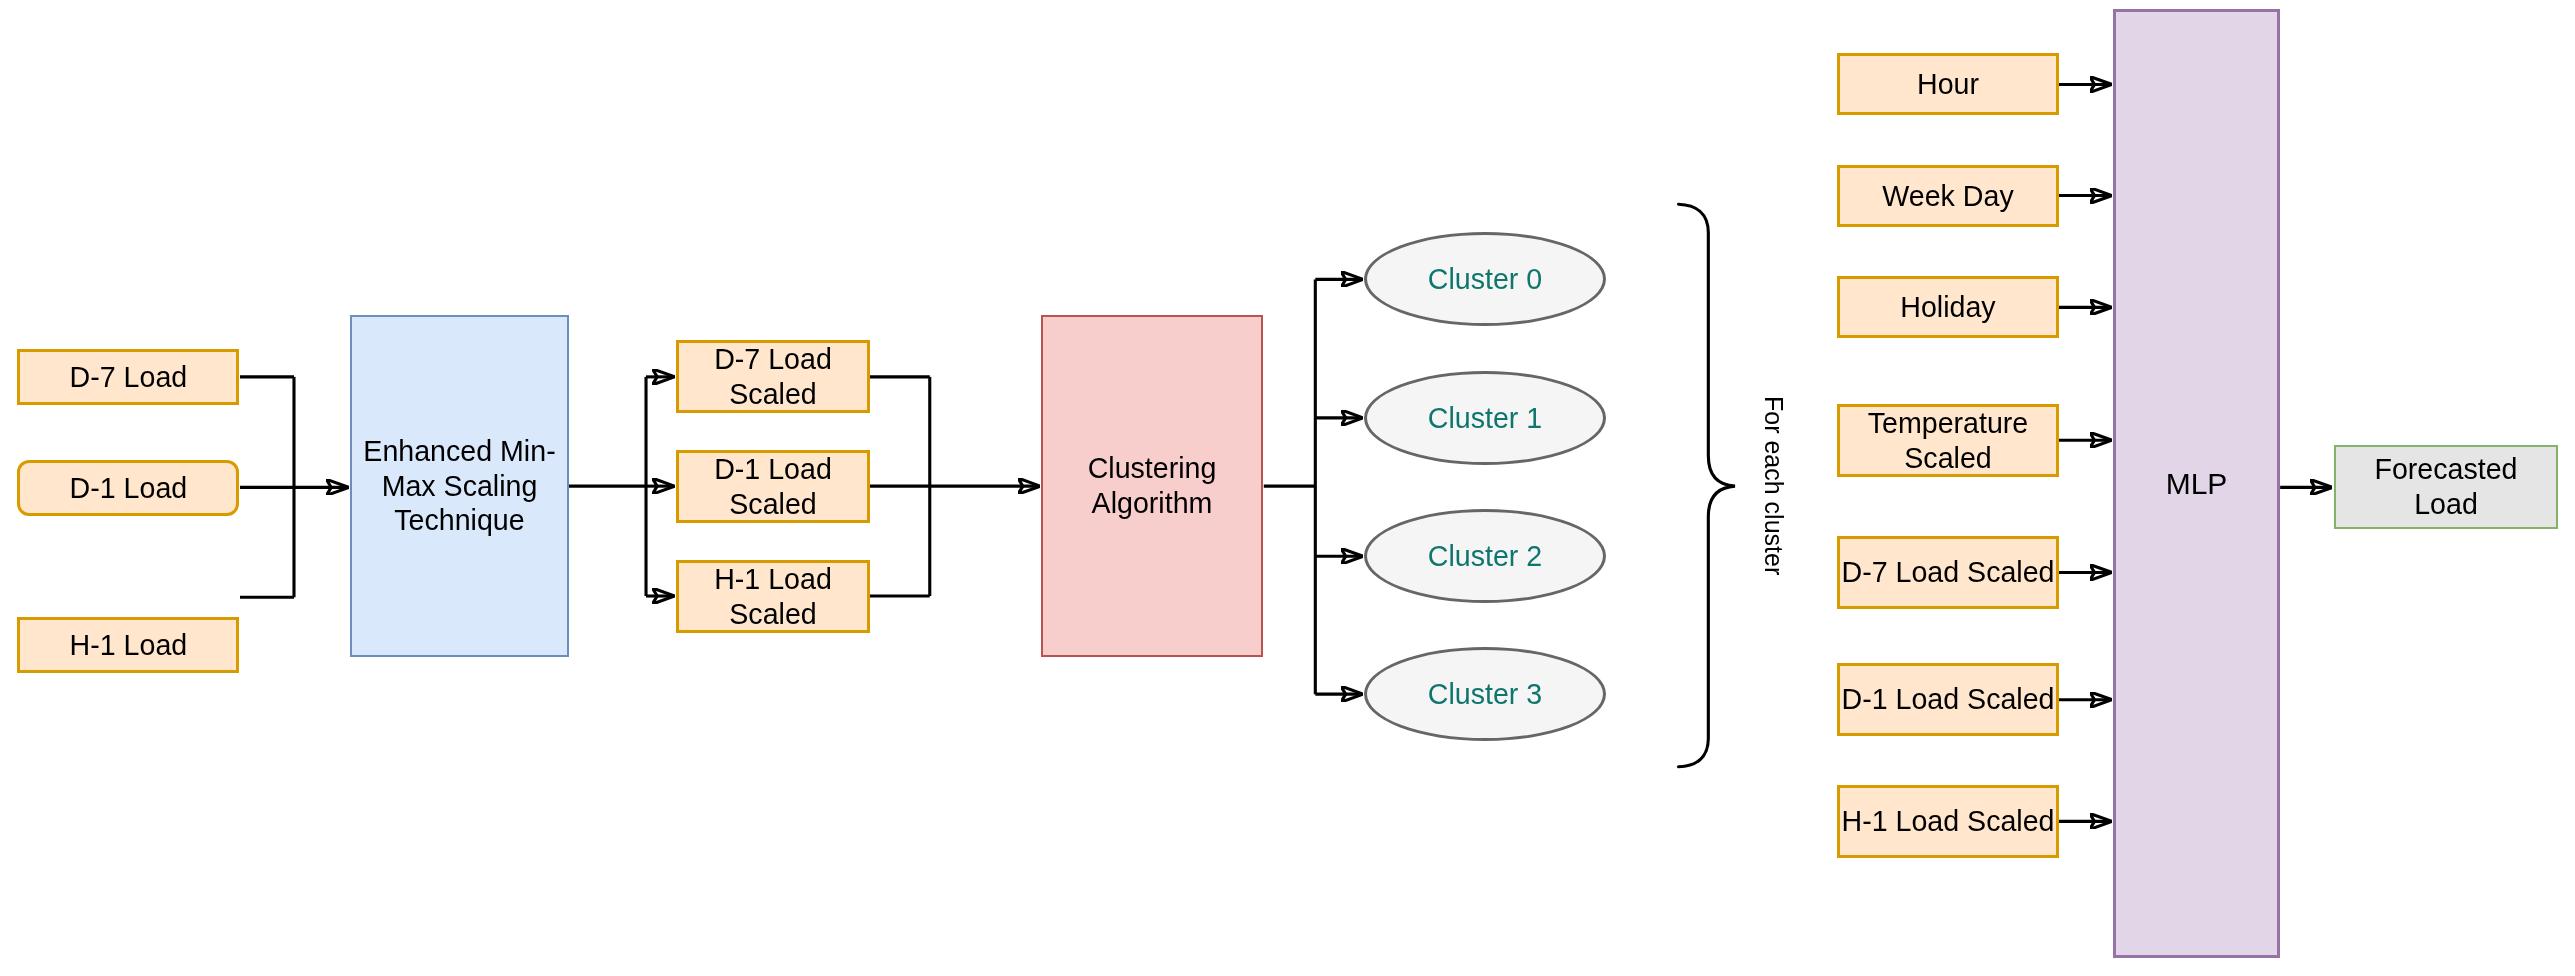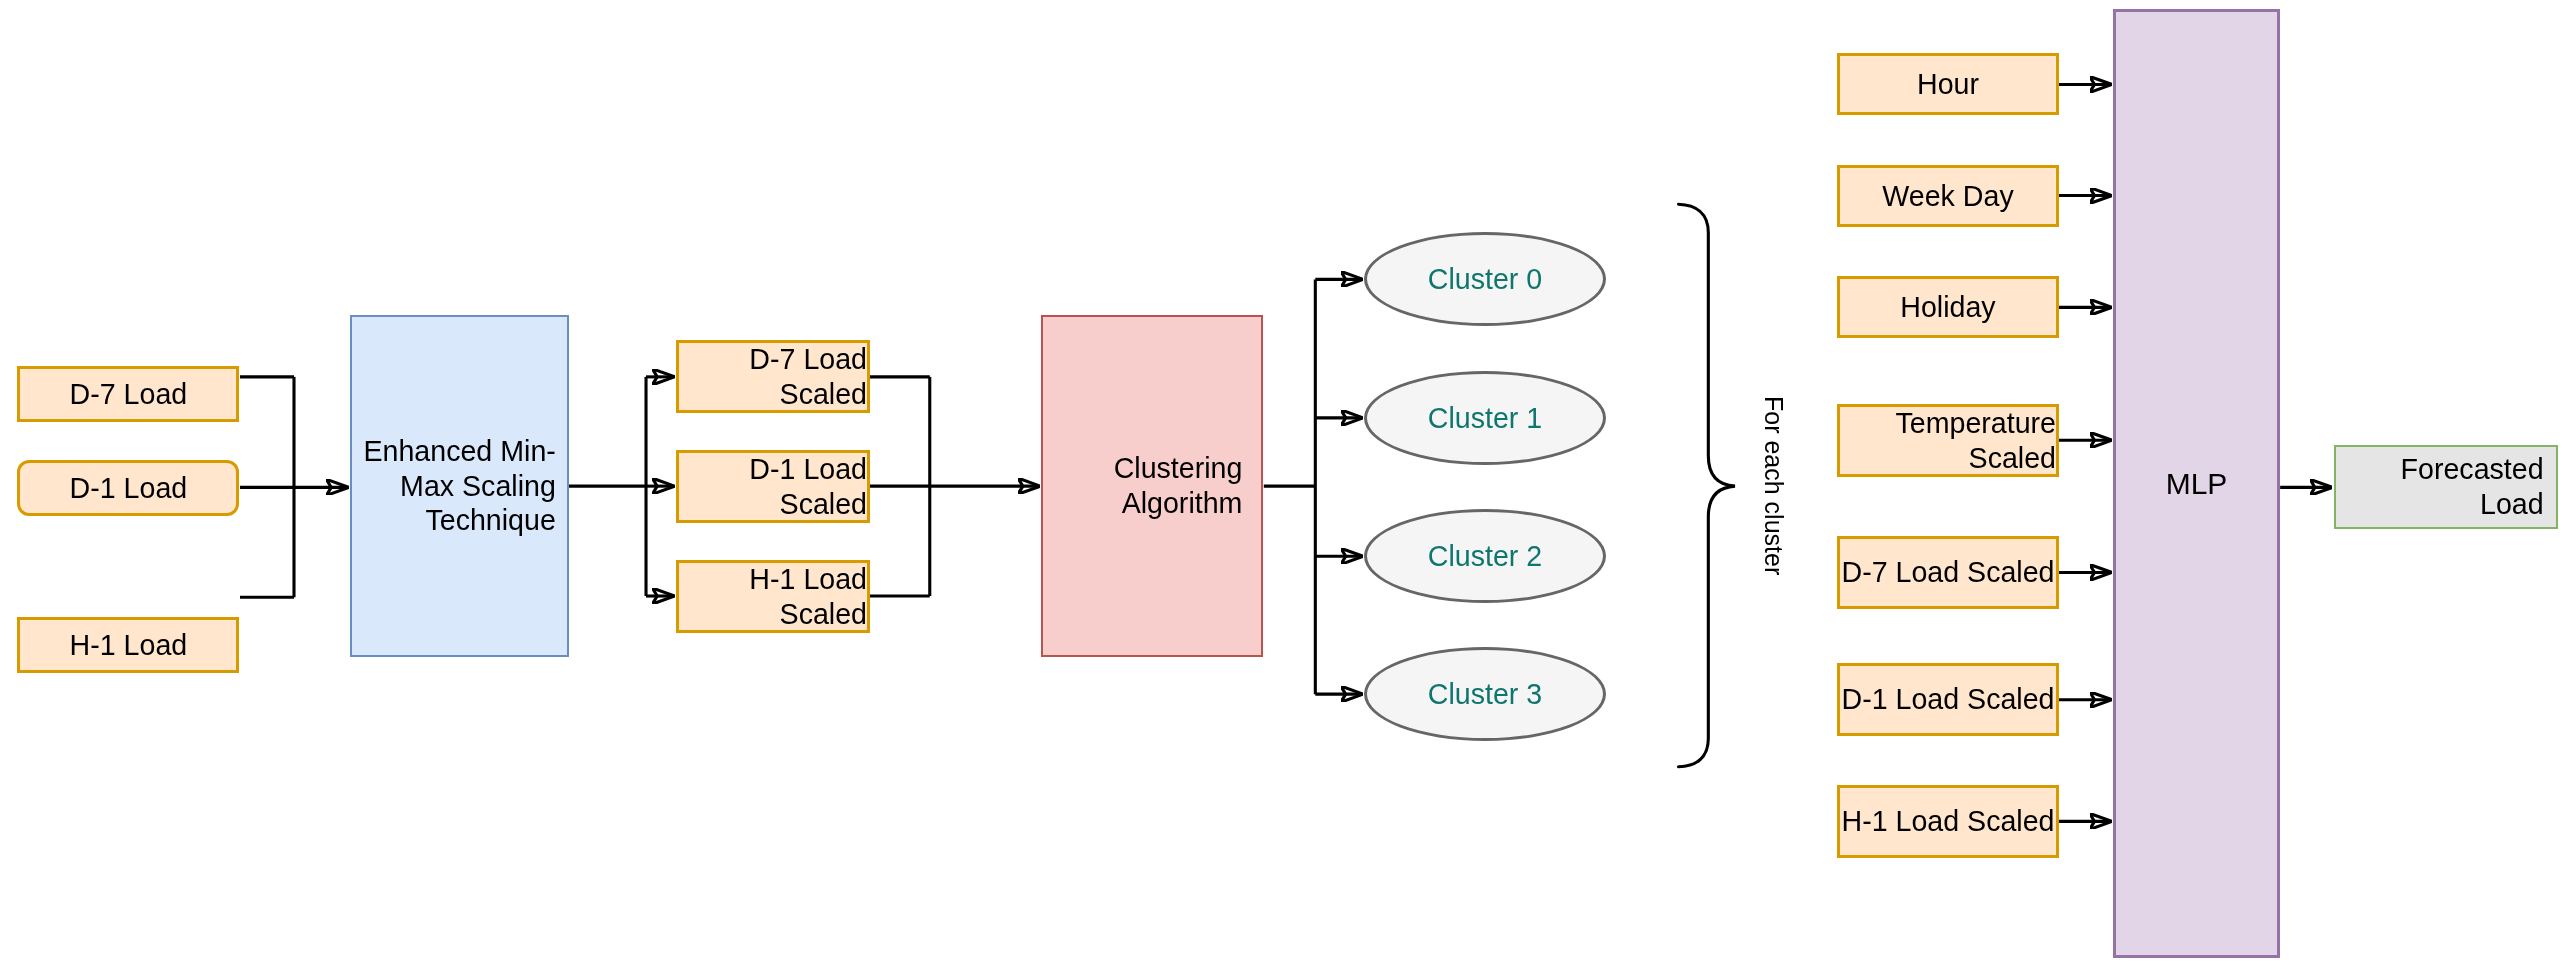--- a/index.html
+++ b/index.html
@@ -10,21 +10,21 @@
     background: #ffffff;
     font-family: "Liberation Sans", "DejaVu Sans", sans-serif;
     overflow: hidden;
   }
   .node {
     position: absolute;
     box-sizing: border-box;
     display: flex;
     align-items: center;
     justify-content: center;
-    text-align: right;
+    text-align: center;
     font-size: 28.6px;
     line-height: 1.22;
     color: #000000;
     white-space: normal;
   }
   .orange { background: #ffe6cc; border: 3.1px solid #d79b00; }
   .blue   { background: #dae8fc; border: 2.5px solid #6c8ebf; }
   .red    { background: #f8cecc; border: 2.5px solid #b85450; }
   .purple { background: #e1d5e7; border: 3.1px solid #9673a6; font-size: 30px; }
   .green  { background: #e5e5e5; border: 2.5px solid #82b366; }
@@ -106,21 +106,21 @@
       <path d="M 3315 495 H 3399" marker-end="url(#arrow)"></path>
       <path d="M 3315 709 H 3399" marker-end="url(#arrow)"></path>
       <path d="M 3315 922 H 3399" marker-end="url(#arrow)"></path>
       <path d="M 3315 1127 H 3399" marker-end="url(#arrow)"></path>
       <path d="M 3315 1323 H 3399" marker-end="url(#arrow)"></path>
     </g>
 
     <path d="M 3672 785 H 3754" marker-end="url(#arrow)"></path>
   </svg>
 
-  <div class="node orange" style="left:17.4px; top:366px; width:222px; height:56px;">D-7 Load</div>
+  <div class="node orange" style="left:17.4px; top:349px; width:222px; height:56px;">D-7 Load</div>
   <div class="node orange" style="left:17.4px; top:460px; width:222px; height:56px;border-radius:12px;">D-1 Load</div>
   <div class="node orange" style="left:17.4px; top:569px; width:222px; height:56px;margin-top:48px;">H-1 Load</div>
 
   <div class="node blue" style="left:350px; top:315px; width:219px; height:342px; padding:0 11.2px;">Enhanced Min-Max Scaling Technique</div>
 
   <div class="node orange" style="left:676px; top:340px; width:194px; height:73px;">D-7 Load Scaled</div>
   <div class="node orange" style="left:676px; top:450px; width:194px; height:73px;">D-1 Load Scaled</div>
   <div class="node orange" style="left:676px; top:560px; width:194px; height:73px;">H-1 Load Scaled</div>
 
   <div class="node red" style="left:1041px; top:315px; width:222px; height:342px; padding:0 18.6px;">Clustering Algorithm</div>

